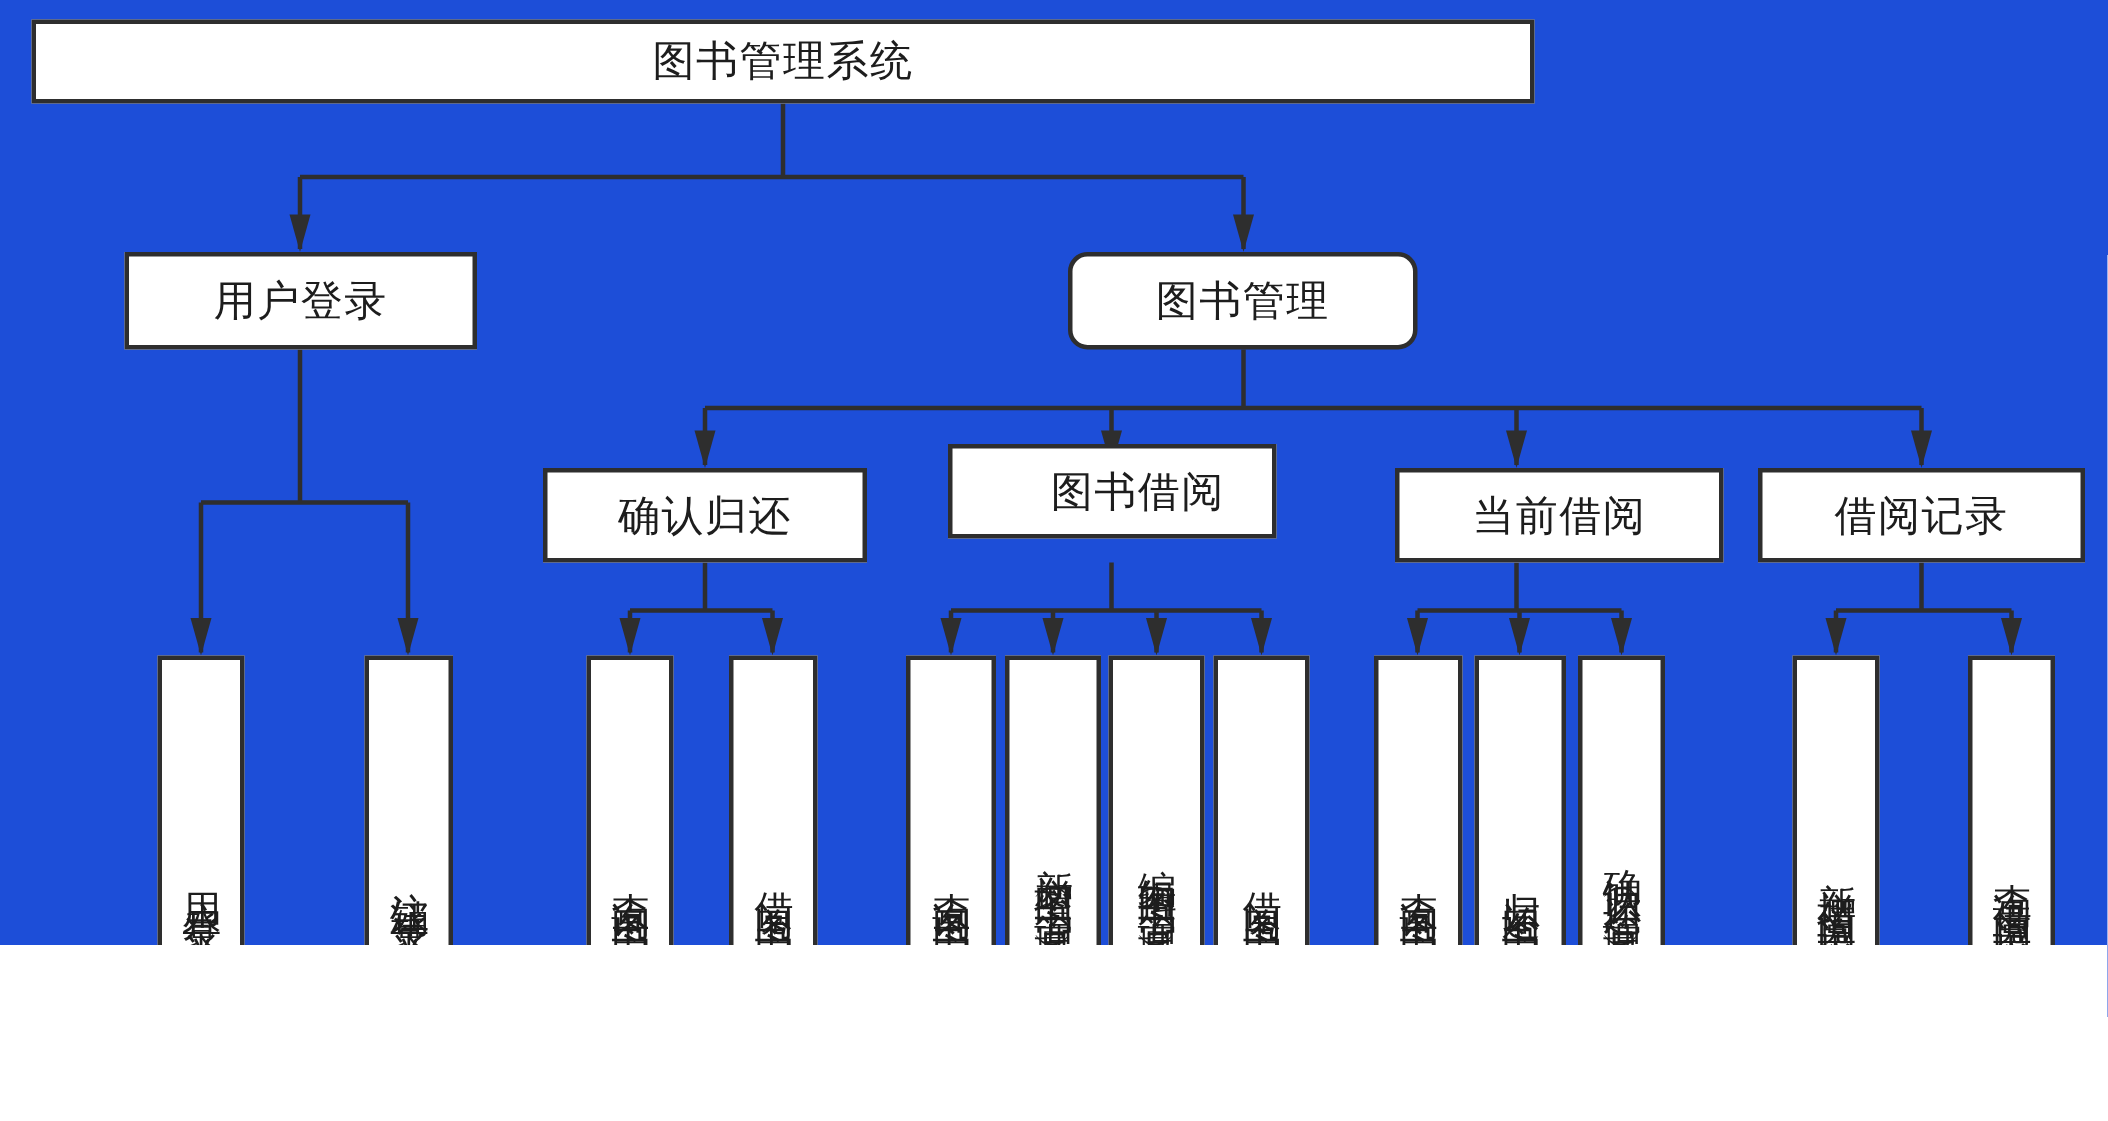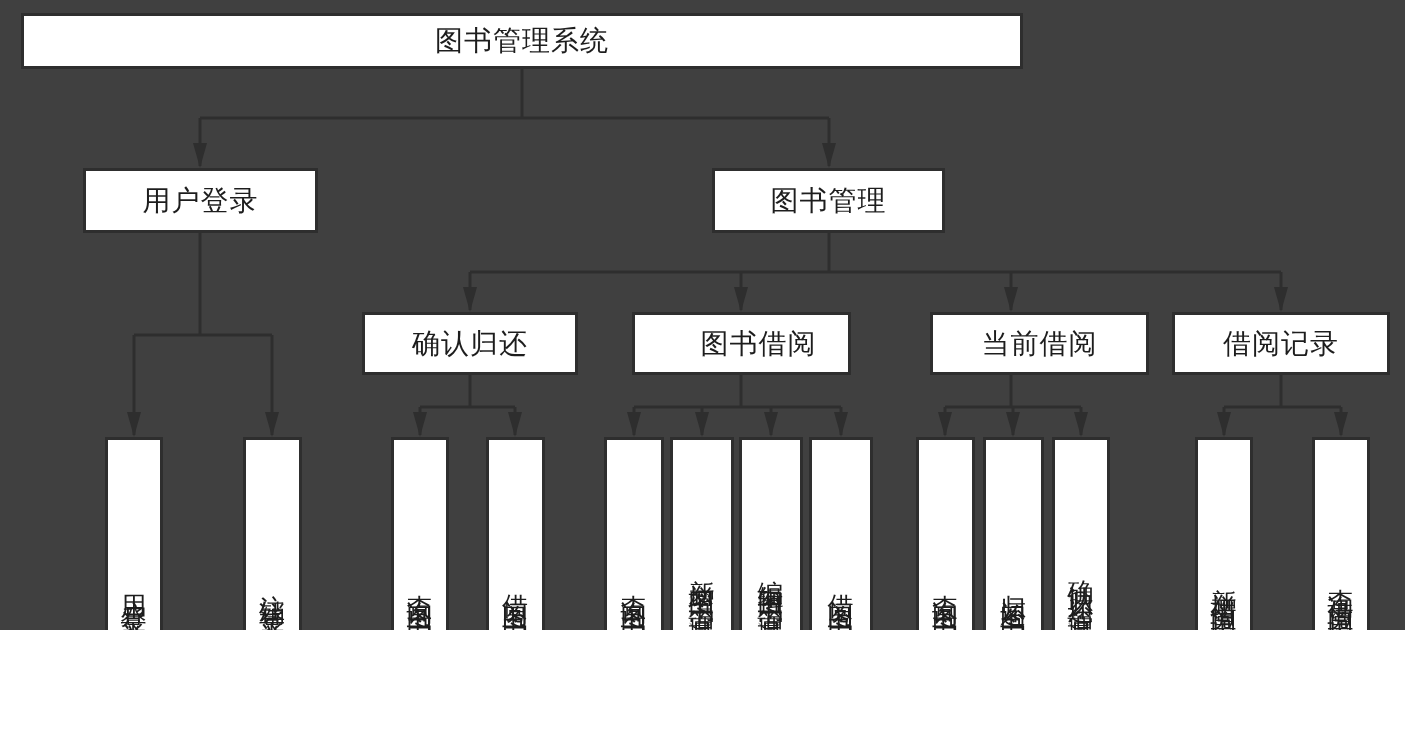--- a/index.html
+++ b/index.html
@@ -1,21 +1,21 @@
 <!DOCTYPE html>
 <html><head>
 <meta charset="utf-8">
 <style>
   html, body { margin: 0; padding: 0; background: #ffffff; }
   .canvas {
     position: relative;
     width: 1405px;
     height: 630px;
-    background: #404040;
-    font-family: Liberation Sans, sans-serif;
+    background: #1d4ed8;
+    font-family: Liberation Serif, serif;
     color: #1d1d1d;
     overflow: hidden;
   }
   svg.connectors {
     position: absolute;
     left: 0; top: 0;
     width: 1405px; height: 747px;
   }
   .hbox {
     position: absolute;
@@ -92,24 +92,24 @@
       <polygon points="1006,412 1020,412 1013,437"></polygon>
       <polygon points="1074,412 1088,412 1081,437"></polygon>
       <polygon points="1217,412 1231,412 1224,437"></polygon>
       <polygon points="1334,412 1348,412 1341,437"></polygon>
     </g>
   </svg>
 
   <div class="hbox" style="left:21px; top:13px; width:1002px; height:56px;">图书管理系统</div>
 
   <div class="hbox" style="left:83px; top:168px; width:235px; height:65px;">用户登录</div>
-  <div class="hbox" style="left:712px; top:168px; width:233px; height:65px;">图书管理</div>
+  <div class="hbox" style="left:712px; top:168px; width:233px; height:65px;border-radius:13px;">图书管理</div>
 
   <div class="hbox" style="left:362px; top:312px; width:216px; height:63px;">确认归还</div>
-  <div class="hbox" style="left:632px; top:312px; width:219px; height:63px;padding-left:34px;">图书借阅</div>
+  <div class="hbox" style="left:632px; top:296px; width:219px; height:63px;padding-left:34px;">图书借阅</div>
   <div class="hbox" style="left:902px; top:312px; width:219px; height:63px;margin-left:28px;">当前借阅</div>
   <div class="hbox" style="left:1172px; top:312px; width:218px; height:63px;">借阅记录</div>
 
   <div class="vbox" style="left:105px; width:58px;">
     <span class="vtext">用户登录</span>
   </div>
   <div class="vbox" style="left:243px; width:59px;">
     <span class="vtext">注销登录</span>
   </div>
 

